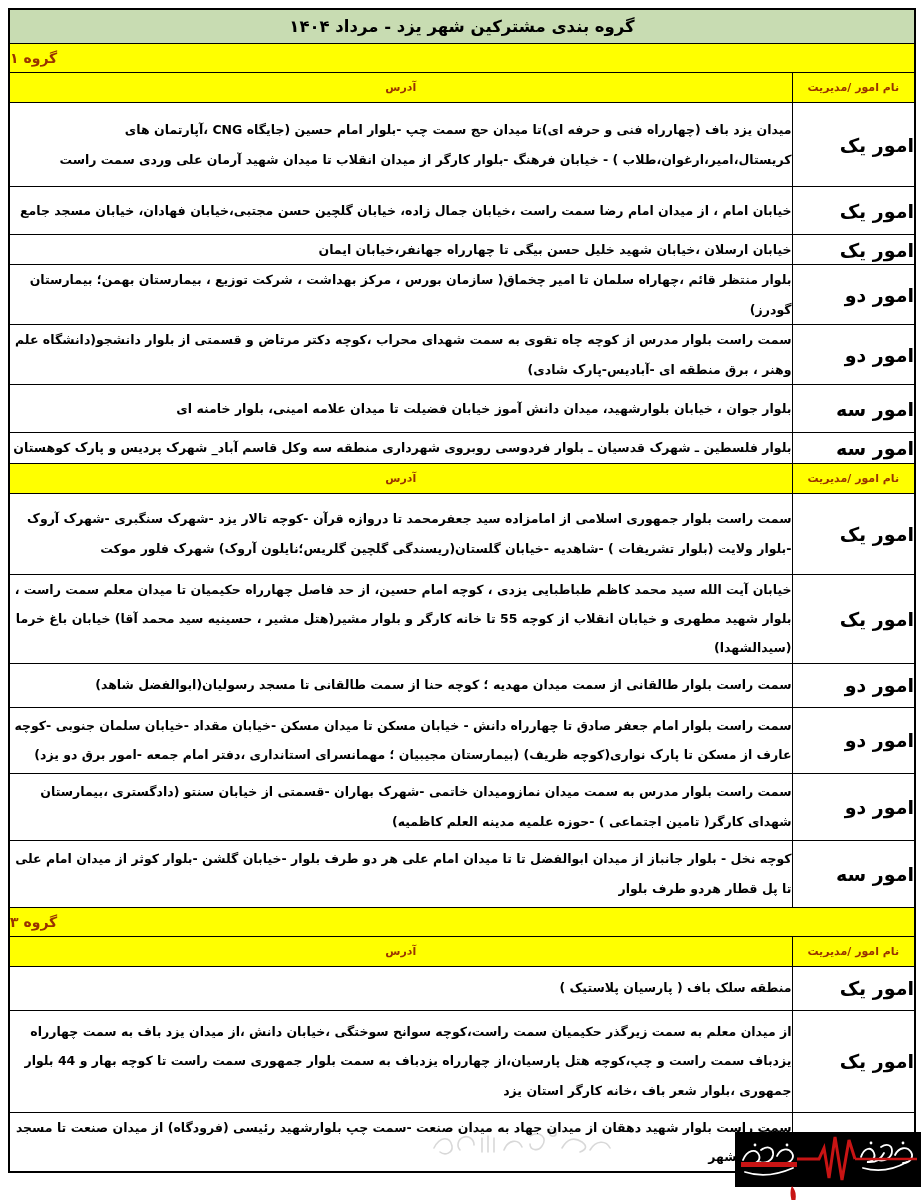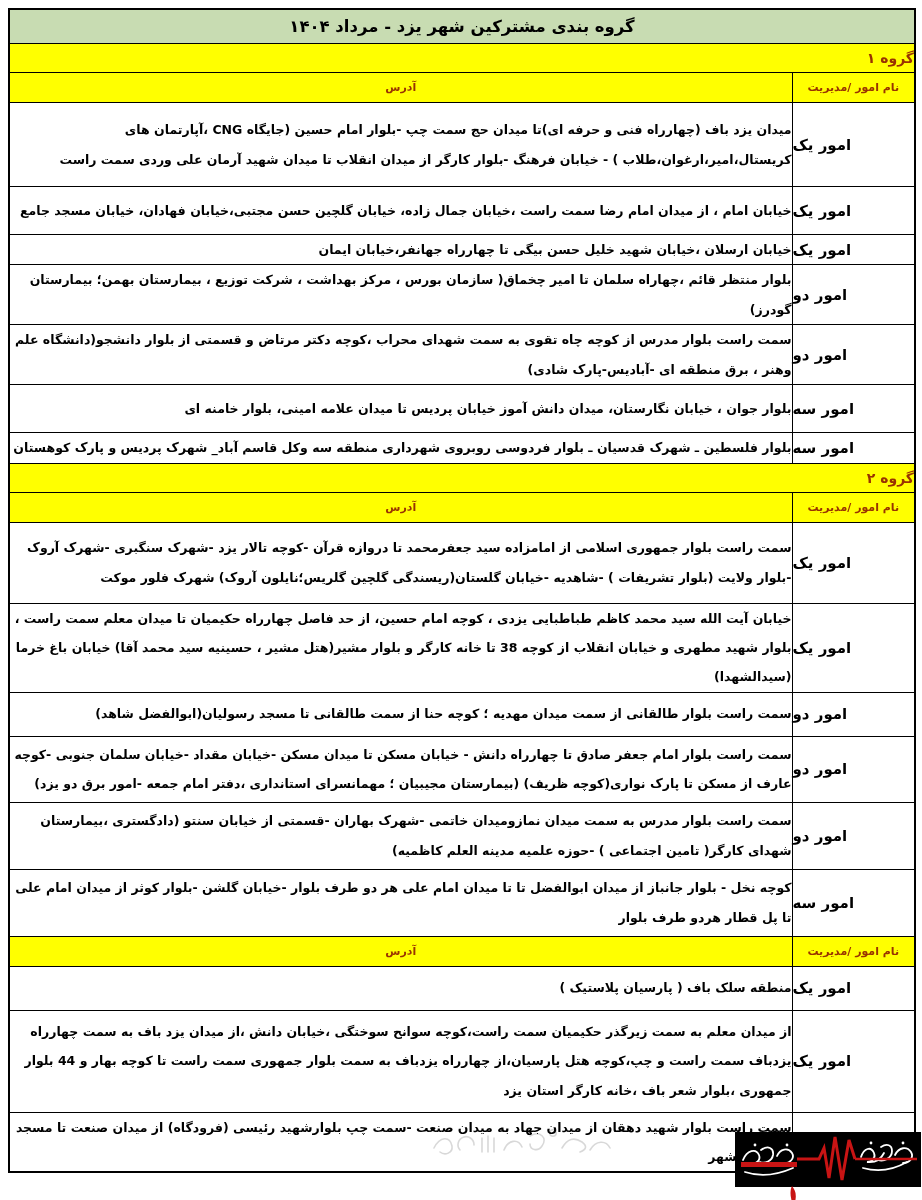--- a/index.html
+++ b/index.html
@@ -8,25 +8,25 @@
   .sheet{position:relative;width:922px;height:1200px;background:#fff;}
 
   table.grid{position:absolute;top:8px;left:8px;width:908px;
              border-collapse:collapse;border:2px solid #000;z-index:1;
              table-layout:fixed;}
   table.grid td{border:1px solid #000;padding:0;vertical-align:middle;}
 
   td.title-cell{height:33px;background:#c8dcb2;text-align:center;
                 font-size:16.5px;border-bottom:2px solid #000;letter-spacing:0;}
   td.group-cell{height:28px;background:#ffff00;color:#993300;
-                text-align:right;font-size:14px;}
+                text-align:left;font-size:14px;}
   td.head-dept,td.head-addr{height:29px;background:#ffff00;color:#993300;
                 text-align:center;font-size:11px;}
   col.col-dept{width:123px;}
-  td.dept{text-align:left;font-size:15px;}
+  td.dept{text-align:right;font-size:19px;}
   td.addr{text-align:right;font-size:12.5px;line-height:2.35;
           padding:2px 4px 2px 10px;}
 
   .logo-box{position:absolute;left:735px;top:1132px;width:186px;height:55px;
             background:#000;z-index:3;}
   .logo-box svg{display:block;width:100%;height:100%;}
   .logo-drip{position:absolute;left:789px;top:1186px;width:10px;height:16px;
              z-index:3;}
   .faint-mark{position:absolute;left:420px;top:1124px;width:230px;height:40px;
               z-index:0;opacity:.55;}
@@ -82,59 +82,59 @@
     <tr style="height:50px">
       <td class="dept">امور دو</td>
       <td class="addr">بلوار منتظر قائم ،چهاراه سلمان تا امیر چخماق( سازمان بورس ، مرکز بهداشت ، شرکت توزیع ، بیمارستان بهمن؛ بیمارستان گودرز)</td>
     </tr>
     <tr style="height:60px">
       <td class="dept">امور دو</td>
       <td class="addr">سمت راست بلوار مدرس از کوچه چاه تقوی به سمت شهدای محراب ،کوچه دکتر مرتاض و قسمتی از بلوار دانشجو(دانشگاه علم وهنر ، برق منطقه ای -آبادیس-پارک شادی)</td>
     </tr>
     <tr style="height:48px">
       <td class="dept">امور سه</td>
-      <td class="addr">بلوار جوان ، خیابان نگارستان، میدان دانش آموز خیابان پردیس تا میدان علامه امینی، بلوار خامنه ای</td>
+      <td class="addr">بلوار جوان ، خیابان بلوارشهید، میدان دانش آموز خیابان فضیلت تا میدان علامه امینی، بلوار خامنه ای</td>
     </tr>
     <tr style="height:28px">
       <td class="dept">امور سه</td>
       <td class="addr">بلوار فلسطین ـ شهرک قدسیان ـ بلوار فردوسی روبروی شهرداری منطقه سه وکل قاسم آباد_ شهرک پردیس و پارک کوهستان</td>
     </tr>
 
-    <tr>
-      <td class="group-cell" colspan="2">گروه ۲</td>
-    </tr>
     <tr>
       <td class="head-dept">نام امور /مدیریت</td>
       <td class="head-addr">آدرس</td>
     </tr>
     <tr style="height:81px">
       <td class="dept">امور یک</td>
       <td class="addr">سمت راست بلوار جمهوری اسلامی از امامزاده سید جعفرمحمد تا دروازه قرآن -کوچه تالار یزد -شهرک سنگبری -شهرک آروک -بلوار ولایت (بلوار تشریفات ) -شاهدیه -خیابان گلستان(ریسندگی گلچین گلریس؛نایلون آروک) شهرک فلور موکت</td>
     </tr>
     <tr style="height:80px">
       <td class="dept">امور یک</td>
-      <td class="addr">خیابان آیت الله سید محمد کاظم طباطبایی یزدی ، کوچه امام حسین، از حد فاصل چهارراه حکیمیان تا میدان معلم سمت راست ، بلوار شهید مطهری و خیابان انقلاب از کوچه 38 تا خانه کارگر و بلوار مشیر(هتل مشیر ، حسینیه سید محمد آقا) خیابان باغ خرما (سیدالشهدا)</td>
+      <td class="addr">خیابان آیت الله سید محمد کاظم طباطبایی یزدی ، کوچه امام حسین، از حد فاصل چهارراه حکیمیان تا میدان معلم سمت راست ، بلوار شهید مطهری و خیابان انقلاب از کوچه 55 تا خانه کارگر و بلوار مشیر(هتل مشیر ، حسینیه سید محمد آقا) خیابان باغ خرما (سیدالشهدا)</td>
     </tr>
     <tr style="height:44px">
       <td class="dept">امور دو</td>
       <td class="addr">سمت راست بلوار طالقانی از سمت میدان مهدیه ؛ کوچه حنا از سمت طالقانی تا مسجد رسولیان(ابوالفضل شاهد)</td>
     </tr>
     <tr style="height:66px">
       <td class="dept">امور دو</td>
       <td class="addr">سمت راست بلوار امام جعفر صادق تا چهارراه دانش - خیابان مسکن تا میدان مسکن -خیابان مقداد -خیابان سلمان جنوبی -کوچه عارف از مسکن تا پارک نواری(کوچه ظریف) (بیمارستان مجیبیان ؛ مهمانسرای استانداری ،دفتر امام جمعه -امور برق دو یزد)</td>
     </tr>
     <tr style="height:67px">
       <td class="dept">امور دو</td>
       <td class="addr">سمت راست بلوار مدرس به سمت میدان نمازومیدان خاتمی -شهرک بهاران -قسمتی از خیابان سنتو (دادگستری ،بیمارستان شهدای کارگر( تامین اجتماعی ) -حوزه علمیه مدینه العلم کاظمیه)</td>
     </tr>
     <tr style="height:67px">
       <td class="dept">امور سه</td>
       <td class="addr">کوچه نخل - بلوار جانباز از میدان ابوالفضل تا تا میدان امام علی هر دو طرف بلوار -خیابان گلشن -بلوار کوثر از میدان امام علی تا پل قطار هردو طرف بلوار</td>
     </tr>
 
+    <tr>
+      <td class="group-cell" colspan="2">گروه ۳</td>
+    </tr>
     <tr>
       <td class="head-dept">نام امور /مدیریت</td>
       <td class="head-addr">آدرس</td>
     </tr>
     <tr style="height:44px">
       <td class="dept">امور یک</td>
       <td class="addr">منطقه سلک باف ( پارسیان پلاستیک )</td>
     </tr>
     <tr style="height:102px">
       <td class="dept">امور یک</td>

